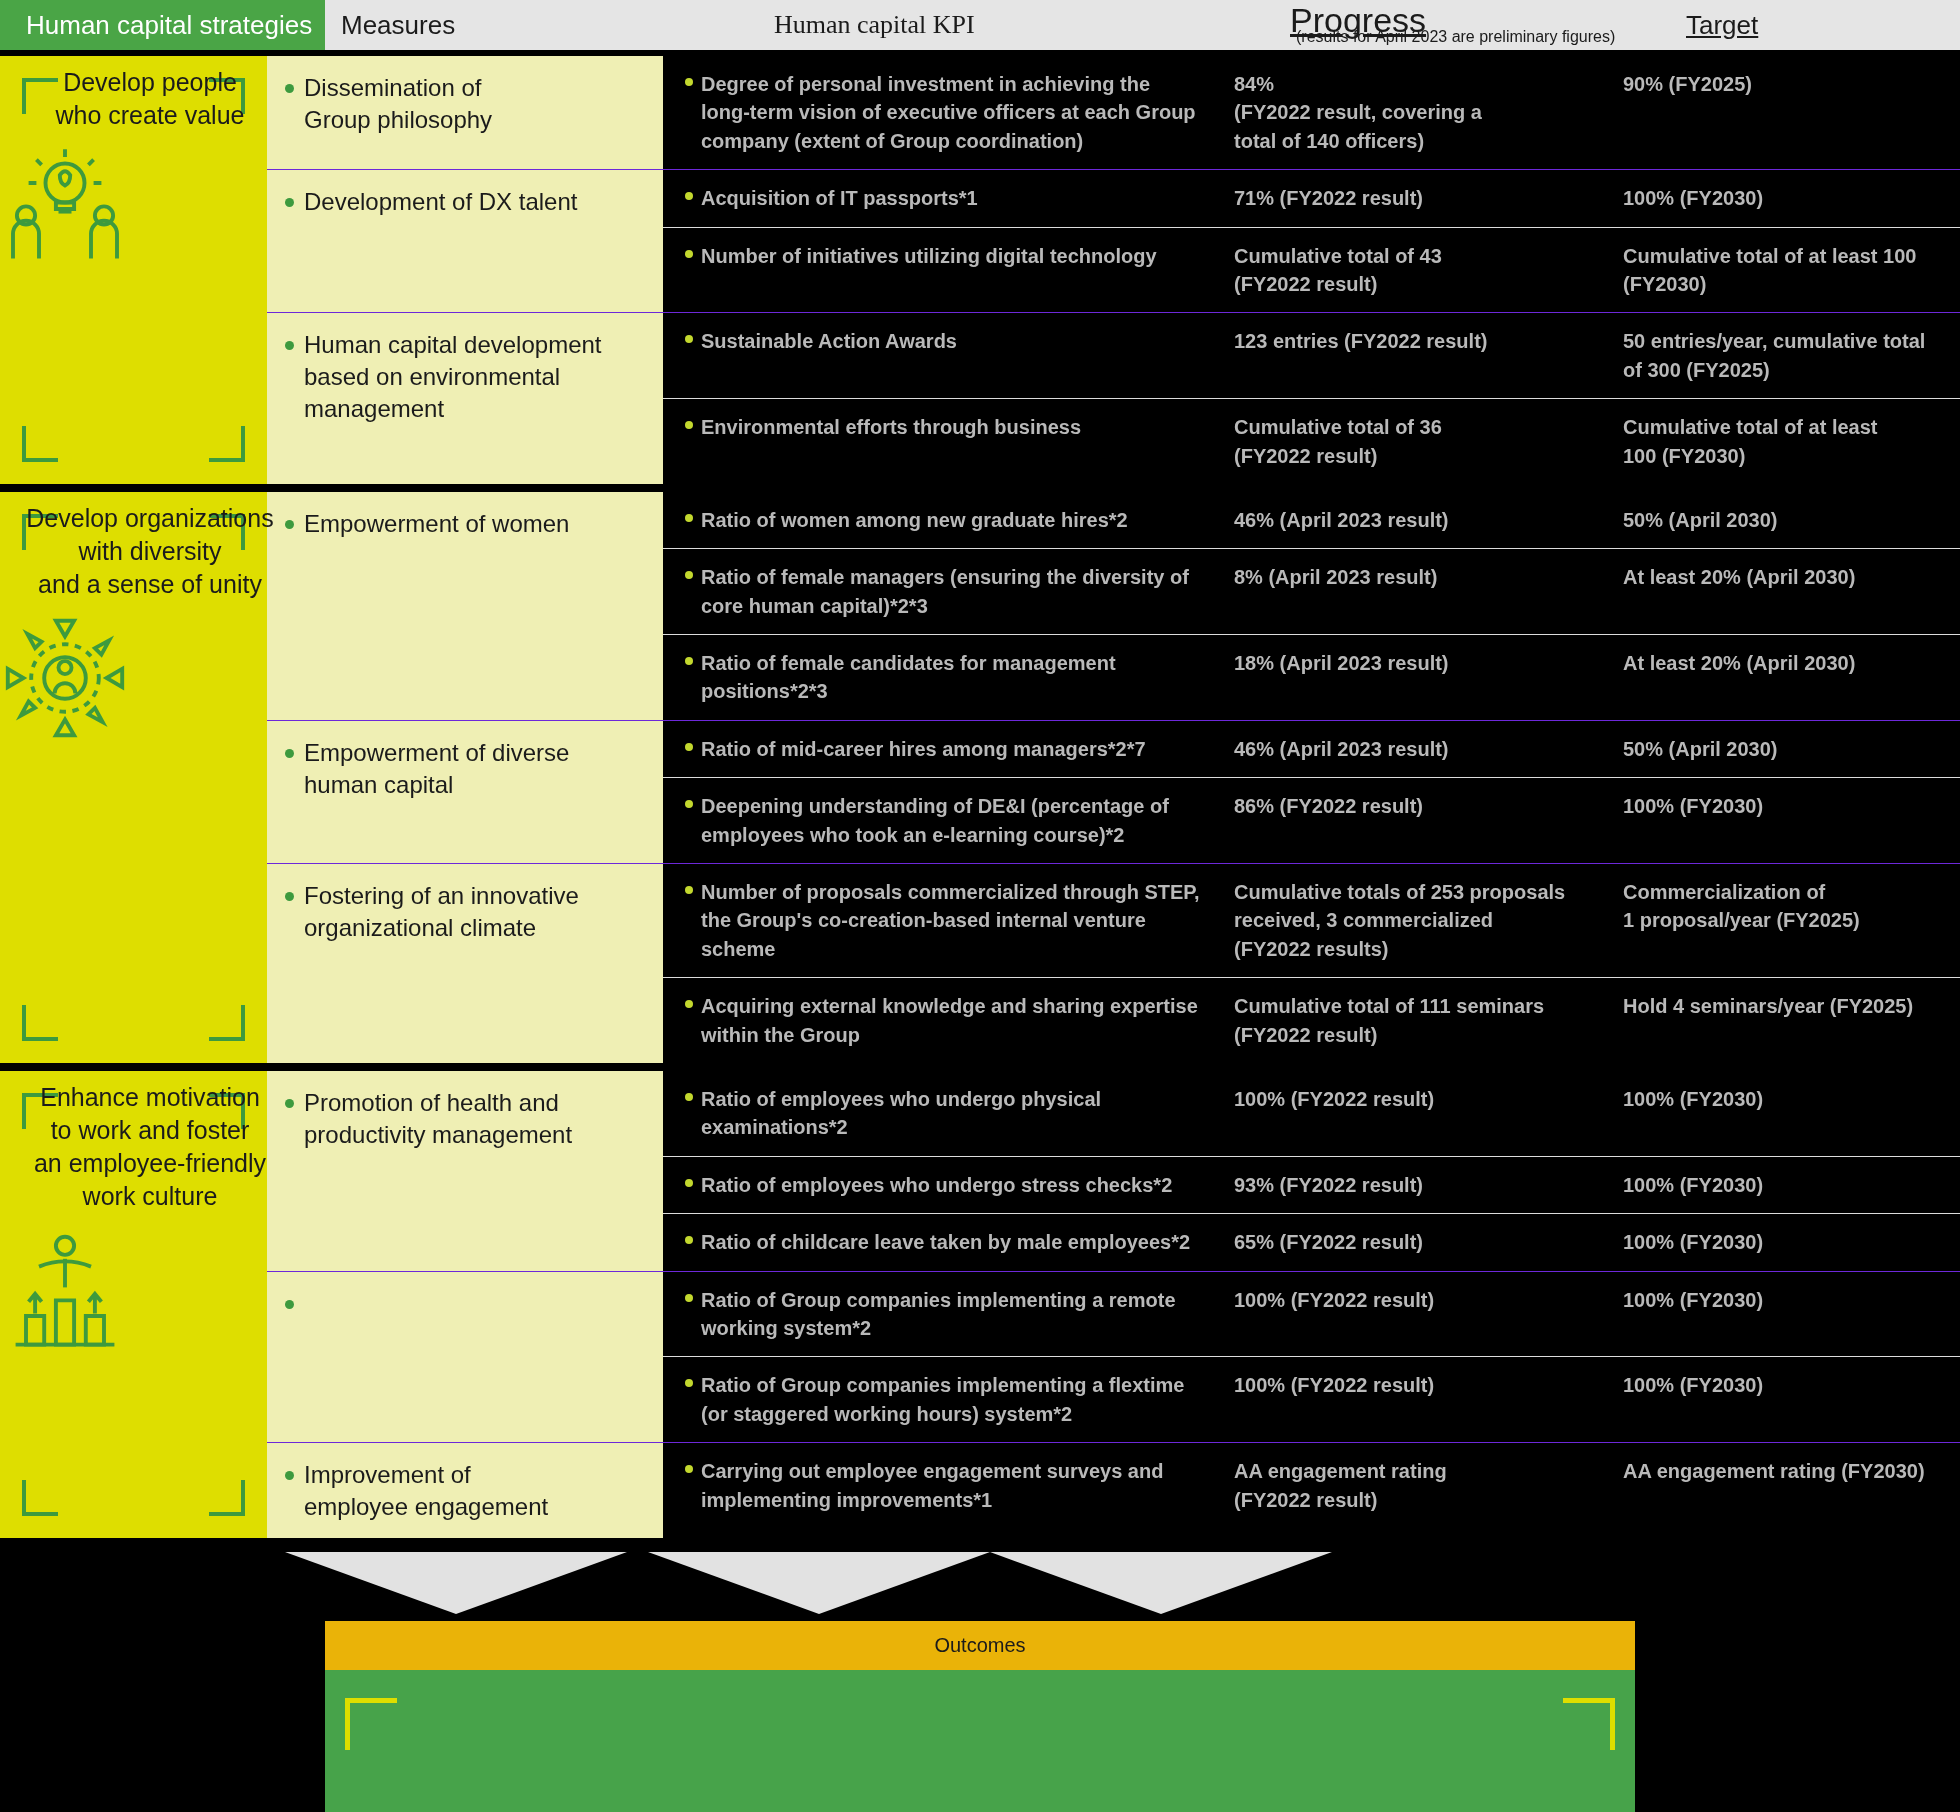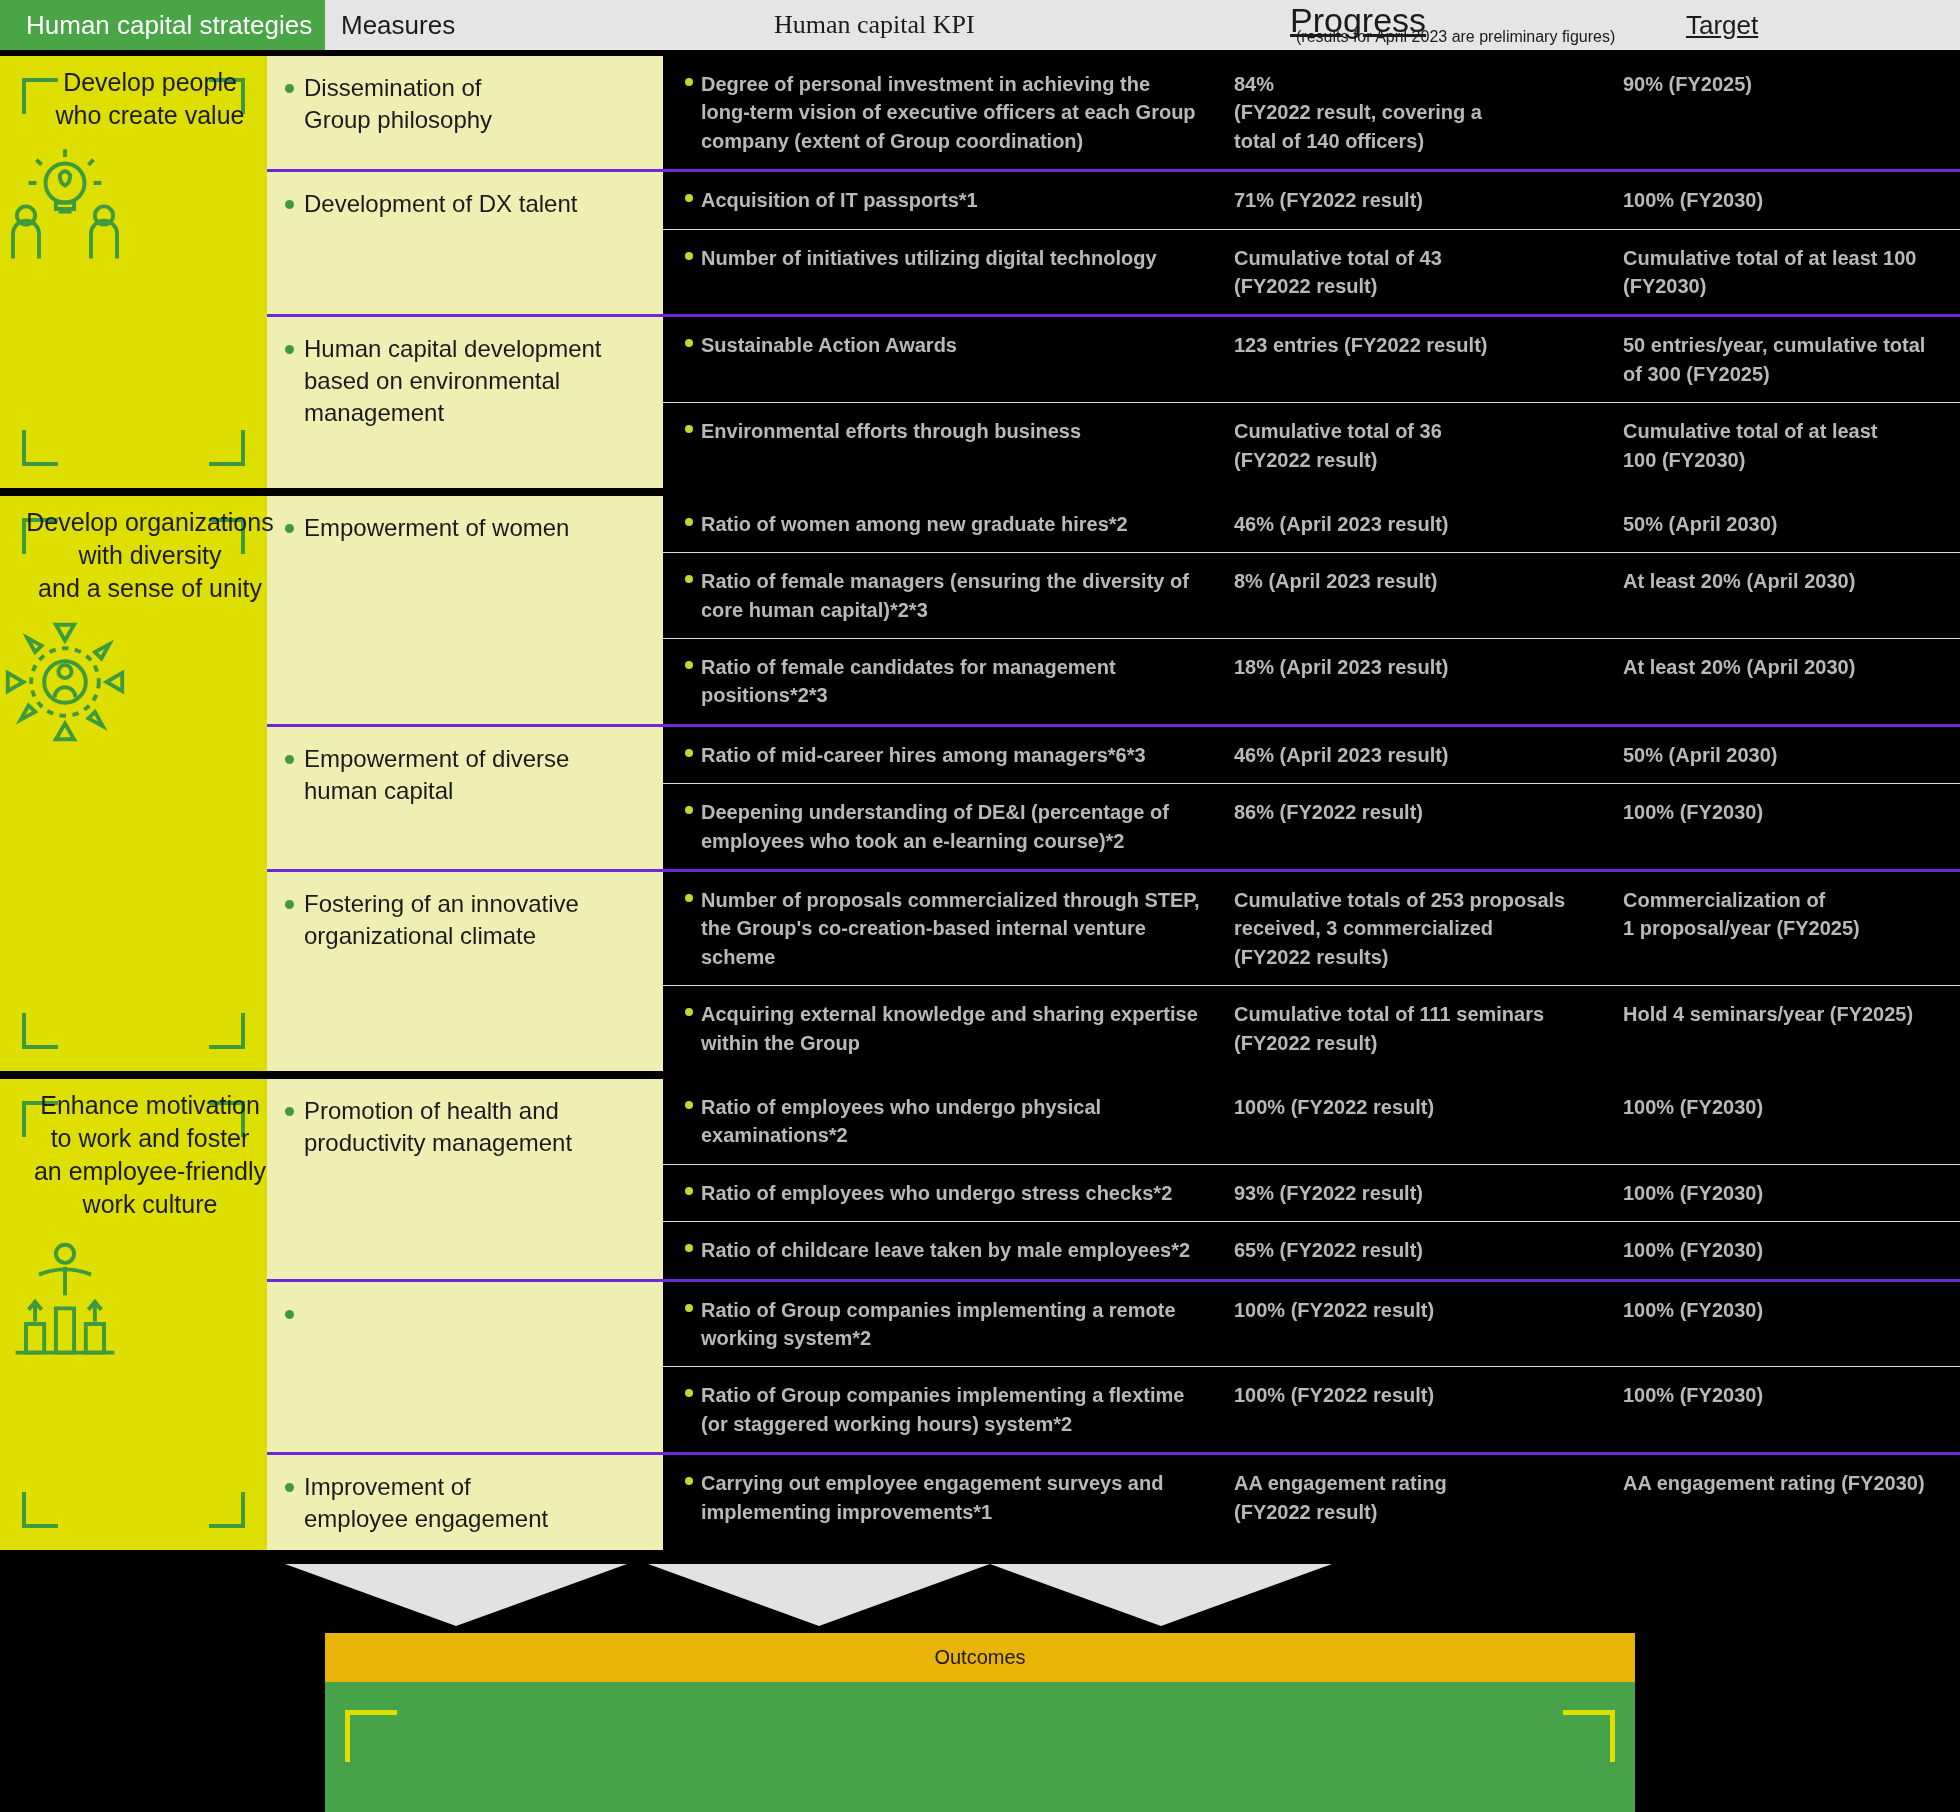--- a/index.html
+++ b/index.html
@@ -43,21 +43,21 @@
   }
   
   .br { position: absolute; width: 36px; height: 36px; border-color: #3d9a3e; z-index: 1; }
   .br.tl { top: 22px; left: 22px; border-top: 4px solid #3d9a3e; border-left: 4px solid #3d9a3e; }
   .br.tr { top: 22px; right: 22px; border-top: 4px solid #3d9a3e; border-right: 4px solid #3d9a3e; }
   .br.bl { bottom: 22px; left: 22px; border-bottom: 4px solid #3d9a3e; border-left: 4px solid #3d9a3e; }
   .br.brr { bottom: 22px; right: 22px; border-bottom: 4px solid #3d9a3e; border-right: 4px solid #3d9a3e; }
   .ic { width: 130px; height: 130px; margin-top: 12px; z-index: 2; }
 
   .rows { flex: 1; display: flex; flex-direction: column; }
-  .mrow { display: flex; border-bottom: 3px solid #6d28d9; }
+  .mrow { display: flex; border-bottom: 1px solid #6d28d9; }
   .mrow:last-child { border-bottom: none; }
 
   .measure {
     width: 396px; background: #efefb4; color: #1b1b1b; font-size: 24px;
     padding: 16px 14px 16px 18px; line-height: 1.32; display: flex;
   }
   .measure .dot, .kpi .dot { flex: 0 0 auto; }
   .measure .dot {
     width: 9px; height: 9px; border-radius: 50%; background: #3d9a3e;
     margin: 12px 10px 0 0;
@@ -261,21 +261,21 @@
         </div>
         <div class="mrow">
           <div class="measure">
             <span class="dot"></span>
             <span>Empowerment of diverse<br>human capital</span>
           </div>
           <div class="subcell">
             <div class="subrow">
               <div class="kpi">
                 <span class="dot"></span>
-                <span>Ratio of mid-career hires among managers*6*3</span>
+                <span>Ratio of mid-career hires among managers*2*7</span>
               </div>
               <div class="prog">46% (April 2023 result)</div>
               <div class="targ">50% (April 2030)</div>
             </div>
             <div class="subrow">
               <div class="kpi">
                 <span class="dot"></span>
                 <span>Deepening understanding of DE&amp;I (percentage of employees who took an e-learning course)*2</span>
               </div>
               <div class="prog">86% (FY2022 result)</div>

